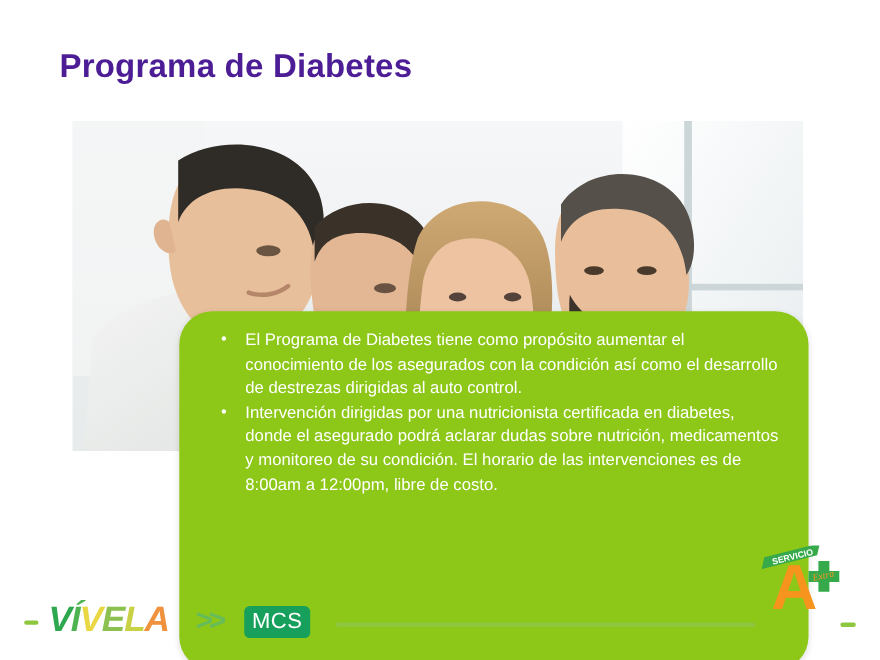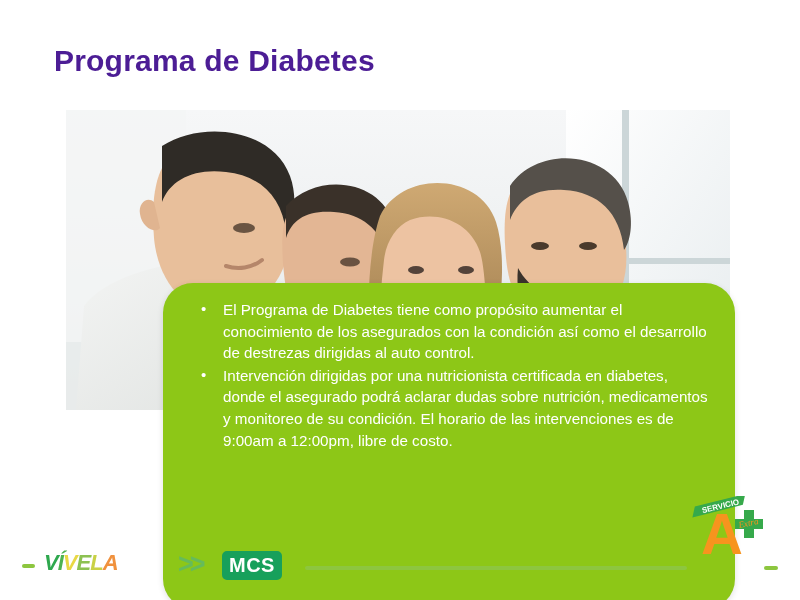--- a/index.html
+++ b/index.html
@@ -86,21 +86,21 @@
     top: 30px;
     width: 13px;
     height: 3.5px;
     background: #8dc63f;
     border-radius: 2px;
   }
   #vivela-logo {
     position: absolute;
     left: 44px;
     top: 14px;
-    font-size: 22px;
+    font-size: 32px;
     font-weight: bold;
     font-style: italic;
     letter-spacing: -1px;
     line-height: 30px;
     white-space: nowrap;
   }
   #vivela-logo span { display: inline-block; }
   #chevrons {
     position: absolute;
     left: 178px;
@@ -114,21 +114,21 @@
   #mcs-logo {
     position: absolute;
     left: 222px;
     top: 17px;
     padding: 2px 5px 3px 5px;
     border: 2.5px solid #17a05b;
     border-radius: 5px;
     background: #17a05b;
     color: #ffffff;
     font-size: 20px;
-    font-weight: bold;
+    font-weight: normal;
     letter-spacing: 0.5px;
     line-height: 20px;
   }
   #footer-rule {
     position: absolute;
     left: 305px;
     top: 32px;
     width: 382px;
     height: 3.5px;
     background: #8dc63f;
@@ -237,21 +237,21 @@
 
       <path d="M386 262 L560 226 L596 252 L418 292 Z" fill="#f2f4f5" opacity="0.95"></path>
       <path d="M396 264 L552 232 L578 250 L424 284 Z" fill="#dfe5e7"></path>
       <rect x="300" y="284" width="364" height="16" fill="#e9eded"></rect>
     </svg>
   </div>
 
   <div id="content-box">
     <ul id="bullet-list">
       <li>El Programa de Diabetes tiene como propósito aumentar el conocimiento de los asegurados con la condición así como el desarrollo de destrezas dirigidas al auto control.</li>
-      <li>Intervención dirigidas por una nutricionista certificada en diabetes, donde el asegurado podrá aclarar dudas sobre nutrición, medicamentos y monitoreo de su condición. El horario de las intervenciones es de 9:00am a 12:00pm, libre de costo.</li>
+      <li>Intervención dirigidas por una nutricionista certificada en diabetes, donde el asegurado podrá aclarar dudas sobre nutrición, medicamentos y monitoreo de su condición. El horario de las intervenciones es de 8:00am a 12:00pm, libre de costo.</li>
     </ul>
   </div>
 
   <div id="footer">
 
     <div id="footer-left-dash"></div>
 
     <div id="vivela-logo"><span style="color: rgb(46, 168, 78);">V</span><span style="color: rgb(78, 179, 80);">Í</span><span style="color: rgb(233, 216, 68);">V</span><span style="color: rgb(140, 193, 82);">E</span><span style="color: rgb(201, 209, 69);">L</span><span style="color: rgb(240, 145, 61);">A</span></div>
 
     <div id="chevrons">&gt;&gt;</div>

